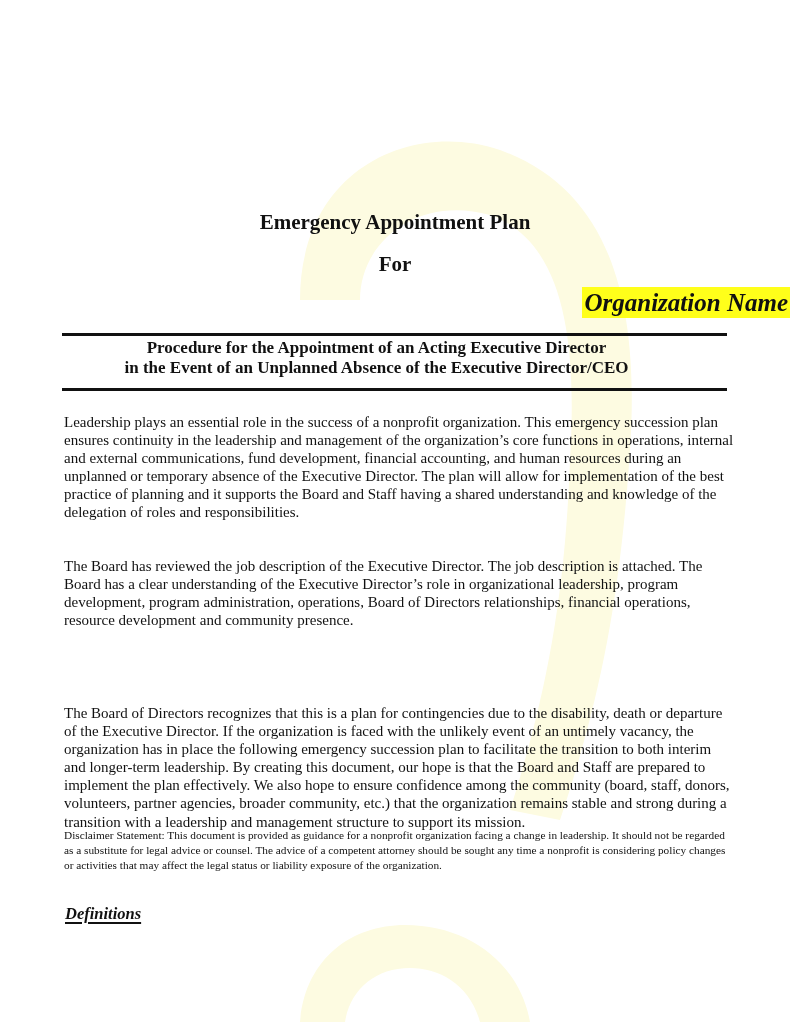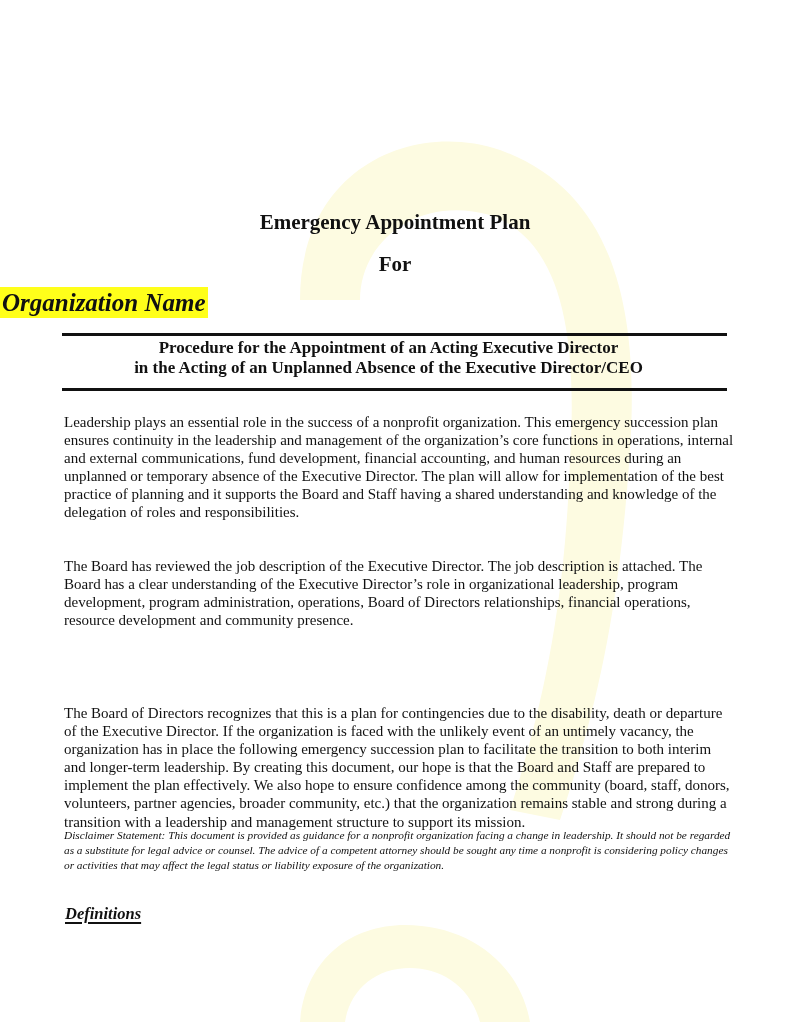--- a/index.html
+++ b/index.html
@@ -43,21 +43,21 @@
       top: 250px;
       text-align: center;
       font-weight: bold;
       font-size: 21px;
       line-height: 28px;
     }
     .org-wrap {
       position: absolute;
       left: 0; width: 790px;
       top: 287px;
-      text-align: left;
+      text-align: right;
     }
     .org-name {
       display: inline-block;
       background: #ffff1a;
       font-weight: bold;
       font-style: italic;
       font-size: 25px;
       line-height: 31px;
       padding: 0 2px;
     }
@@ -65,21 +65,21 @@
       position: absolute;
       left: 62px;
       width: 665px;
       height: 3px;
       background: #111111;
     }
     .rule.top { top: 333px; }
     .rule.bottom { top: 388px; }
     .subtitle {
       position: absolute;
-      left: 56px;
+      left: 44px;
       width: 665px;
       top: 338px;
       text-align: center;
       font-weight: bold;
       font-size: 17px;
       line-height: 20px;
     }
     .para {
       position: absolute;
       left: 64px;
@@ -91,21 +91,20 @@
     .p1 { top: 413px; }
     .p2 { top: 557px; }
     .p3 { top: 660px; margin-top: 44px; }
     .disclaimer {
       position: absolute;
       left: 64px;
       width: 672px;
       top: 828px;
       font-size: 11.3px;
       line-height: 15.2px;
-      font-style: italic;
       margin: 0;
     }
     .definitions {
       position: absolute;
       left: 65px;
       top: 904px;
       font-size: 16.5px;
       font-weight: bold;
       font-style: italic;
       text-decoration: underline;
@@ -137,21 +136,21 @@
 <div class="page">
   <div class="title">Emergency Appointment Plan</div>
   <div class="for">For</div>
   <div class="org-wrap">
     <span class="org-name">Organization Name</span>
   </div>
 
   <div class="rule top"></div>
   <div class="subtitle">
     <div>Procedure for the Appointment of an Acting Executive Director</div>
-    <div>in the Acting of an Unplanned Absence of the Executive Director/CEO</div>
+    <div>in the Event of an Unplanned Absence of the Executive Director/CEO</div>
   </div>
   <div class="rule bottom"></div>
 
   <p class="para p1">Leadership plays an essential role in the success of a nonprofit organization. This emergency succession plan ensures continuity in the leadership and management of the organization’s core functions in operations, internal and external communications, fund development, financial accounting, and human resources during an unplanned or temporary absence of the Executive Director.  The plan will allow for implementation of the best practice of planning and it supports the Board and Staff having a shared understanding and knowledge of the delegation of roles and responsibilities.</p>
   <p class="para p2">The Board has reviewed the job description of the Executive Director. The job description is attached. The Board has a clear understanding of the Executive Director’s role in organizational leadership, program development, program administration, operations, Board of Directors relationships, financial operations, resource development and community presence.</p>
   <p class="para p3">The Board of Directors recognizes that this is a plan for contingencies due to the disability, death or departure of the Executive Director. If the organization is faced with the unlikely event of an untimely vacancy, the organization has in place the following emergency succession plan to facilitate the transition to both interim and longer-term leadership. By creating this document, our hope is that the Board and Staff are prepared to implement the plan effectively.  We also hope to ensure confidence among the community (board, staff, donors, volunteers, partner agencies, broader community, etc.) that the organization remains stable and strong during a transition with a leadership and management structure to support its mission.</p>
 
   <p class="disclaimer">Disclaimer Statement:   This document is provided as guidance for a nonprofit organization facing a change in leadership. It should not be regarded as a substitute for legal advice or counsel. The advice of a competent attorney should be sought any time a nonprofit is considering policy changes or activities that may affect the legal status or liability exposure of the organization.</p>
 
   <div class="definitions">Definitions</div>

